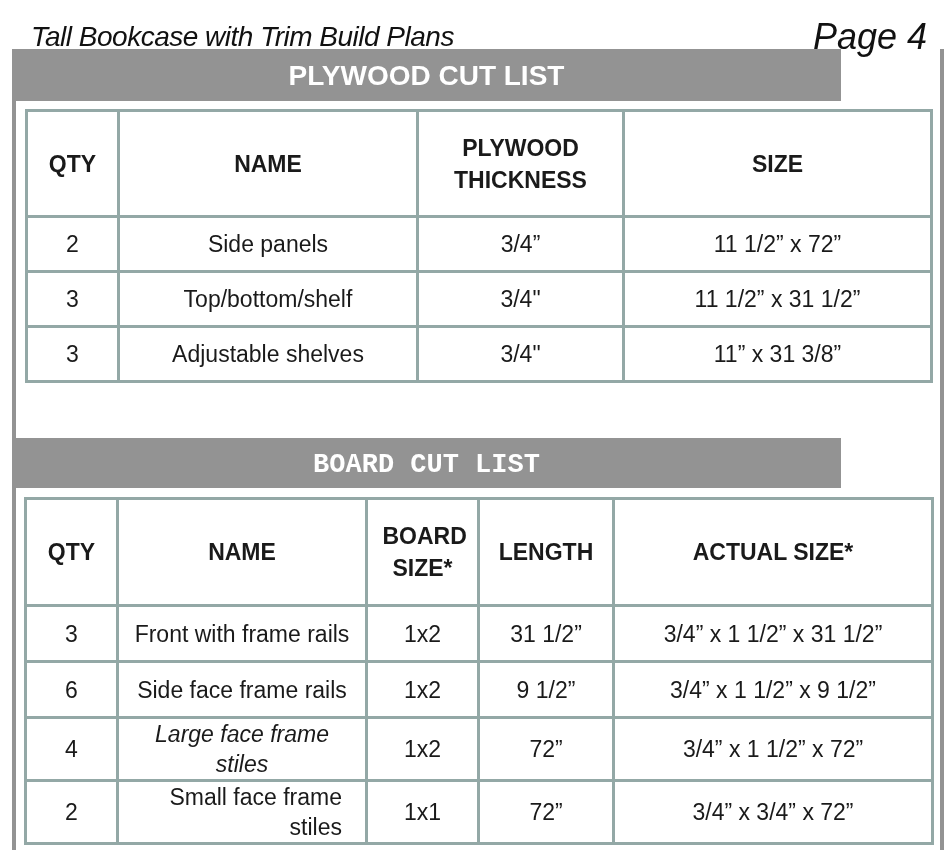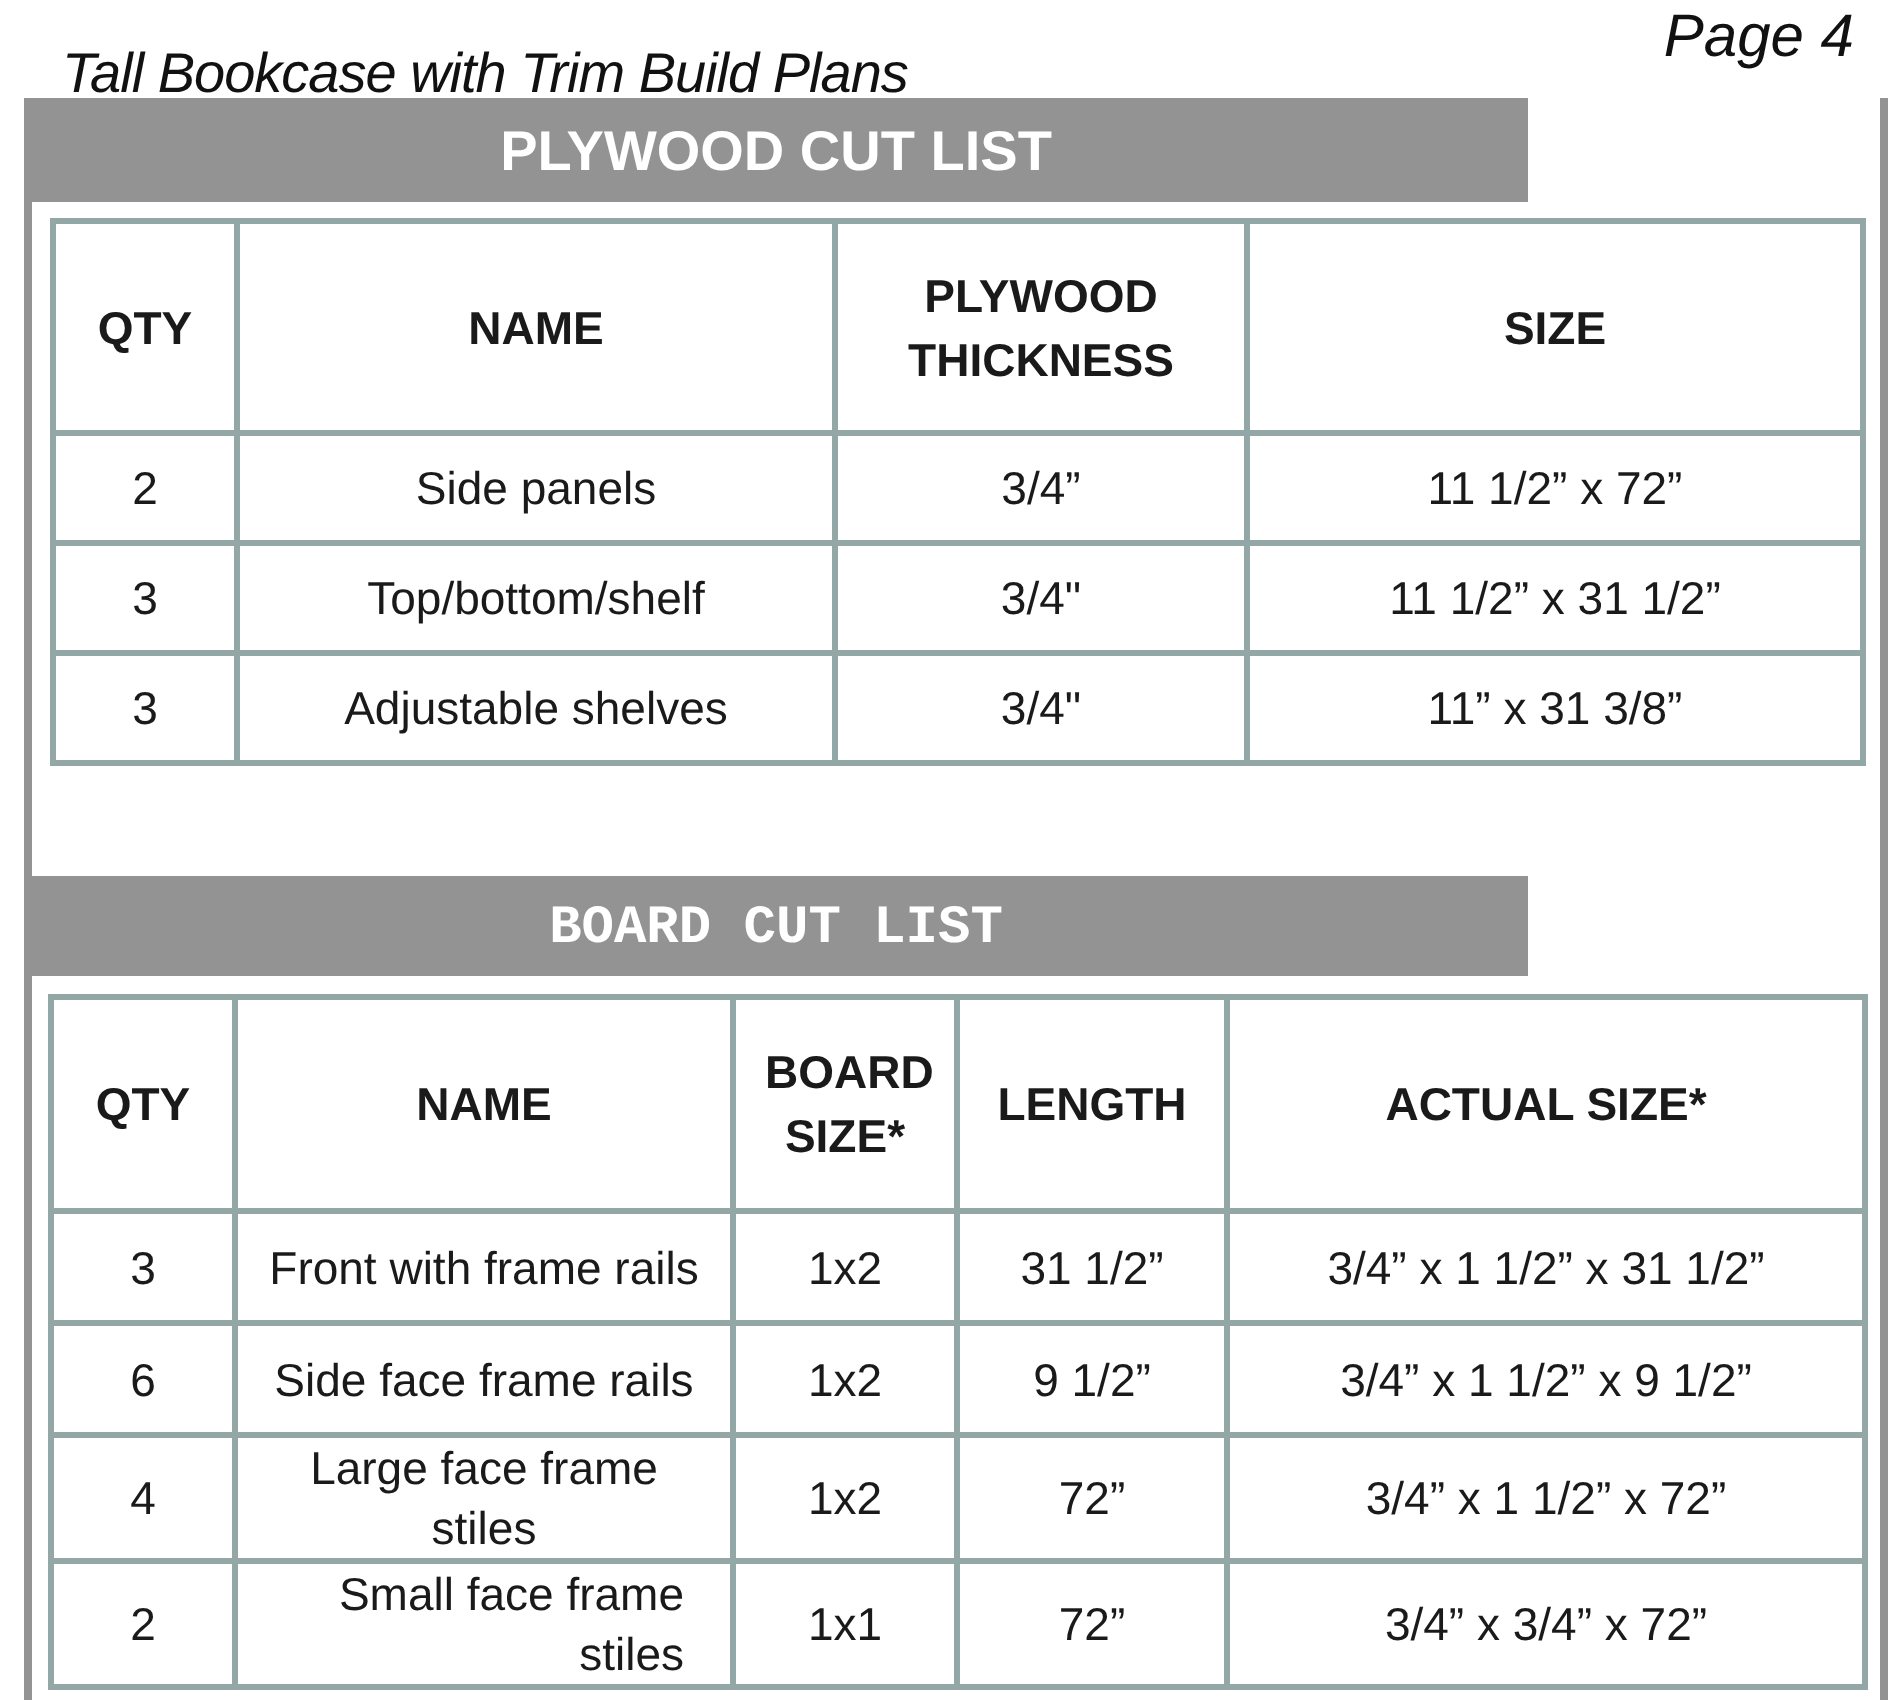--- a/index.html
+++ b/index.html
@@ -5,28 +5,28 @@
     html, body { margin: 0; padding: 0; }
     body {
       width: 949px; height: 850px; background: #ffffff; position: relative; overflow: hidden;
       font-family: "Liberation Sans", sans-serif; color: #1a1a1a;
     }
     .doc-title {
       position: absolute; left: 31px; top: 21px; font-size: 28px; font-style: italic;
       letter-spacing: -0.5px; color: #111;
     }
     .page-num {
-      position: absolute; right: 22px; top: 2px; font-size: 30px; font-style: italic; color: #111;
+      position: absolute; right: 22px; top: 16px; font-size: 36px; font-style: italic; color: #111;
     }
     .frame {
       position: absolute; left: 12px; top: 49px; width: 932px; height: 801px;
       border-left: 4px solid #939393; border-right: 4px solid #939393; box-sizing: border-box;
     }
     .band {
-      position: absolute; left: 12px; width: 752px; background: #939393; color: #fff;
+      position: absolute; left: 12px; width: 829px; background: #939393; color: #fff;
       font-weight: bold; font-size: 28px; text-align: center; box-sizing: border-box;
     }
     .band.b1 { top: 49px; height: 52px; line-height: 54px; }
     .band.b2 { top: 438px; height: 50px; line-height: 54px; font-size: 27px; font-family: Liberation Mono, monospace; }
     table {
       position: absolute; border-collapse: collapse; table-layout: fixed;
     }
     td, th {
       border: 3px solid #93a8a6; text-align: center; vertical-align: middle; padding: 0;
       font-size: 23px; color: #1a1a1a;
@@ -113,21 +113,21 @@
   </tr>
   <tr>
     <td>6</td>
     <td>Side face frame rails</td>
     <td>1x2</td>
     <td>9 1/2”</td>
     <td>3/4” x 1 1/2” x 9 1/2”</td>
   </tr>
   <tr>
     <td class="tall">4</td>
-    <td class="tall"><span style="display:inline-block;width:200px;">Large face frame stiles</span></td>
+    <td class="tall"><span style="display:inline-block;width:200px;font-style:italic;">Large face frame stiles</span></td>
     <td class="tall">1x2</td>
     <td class="tall">72”</td>
     <td class="tall">3/4” x 1 1/2” x 72”</td>
   </tr>
   <tr>
     <td class="tall">2</td>
     <td class="tall"><span style="display:inline-block;width:200px;text-align:right;">Small face frame stiles</span></td>
     <td class="tall">1x1</td>
     <td class="tall">72”</td>
     <td class="tall">3/4” x 3/4” x 72”</td>

